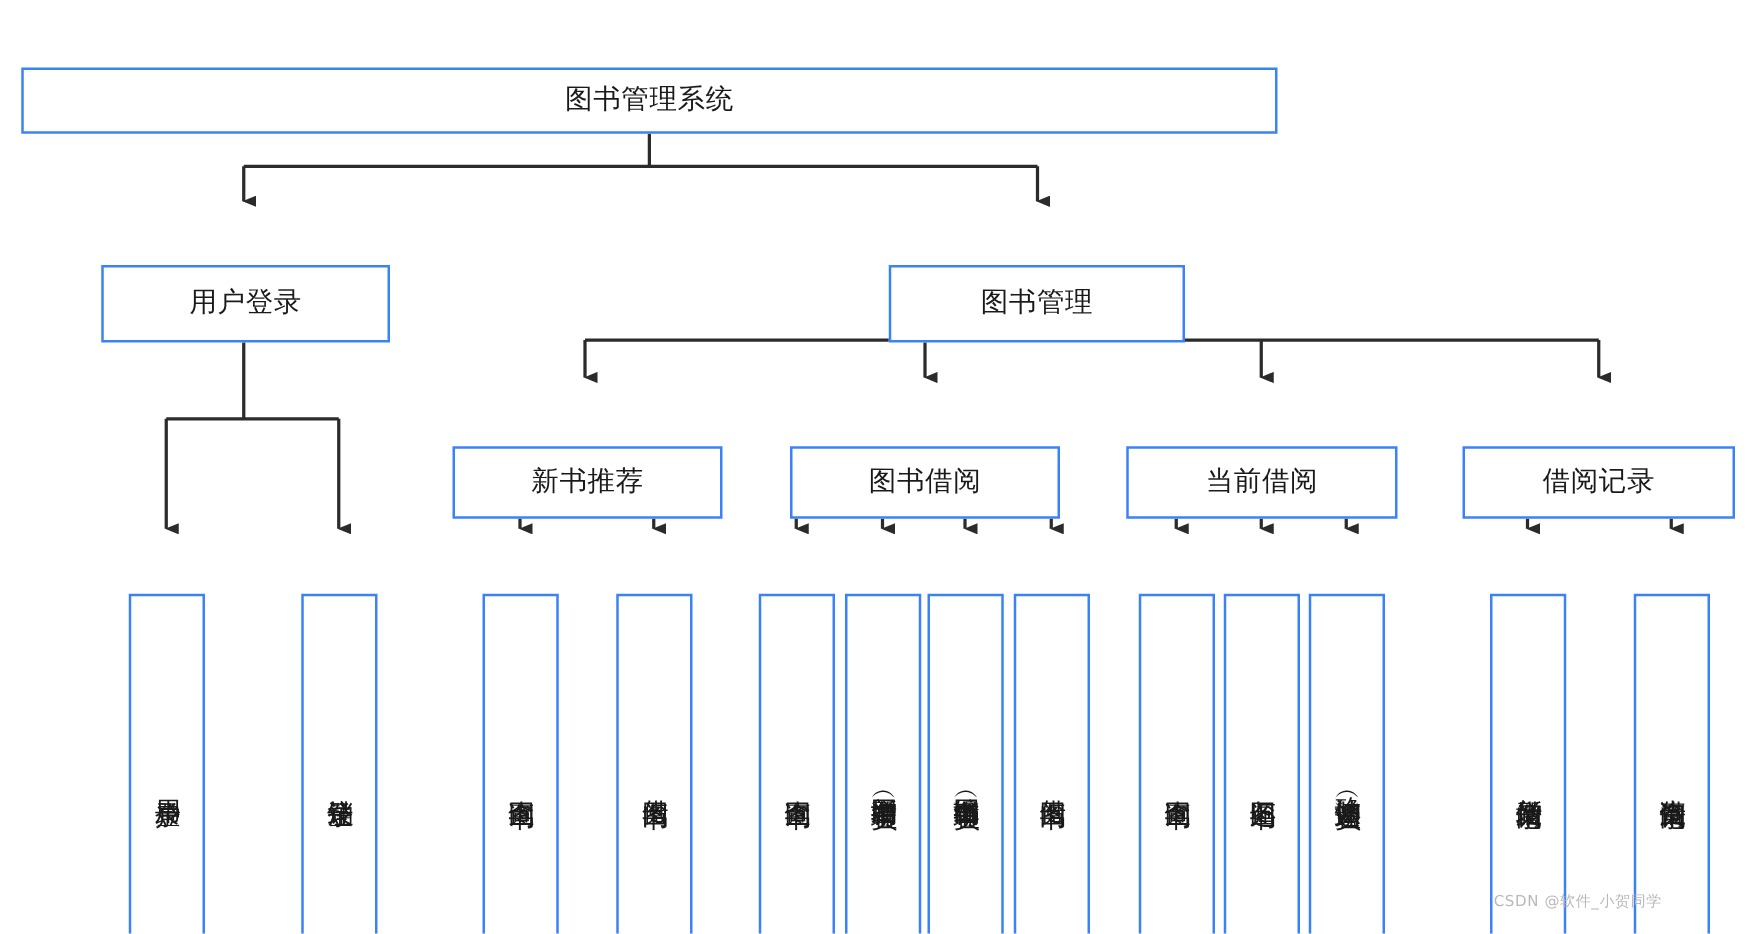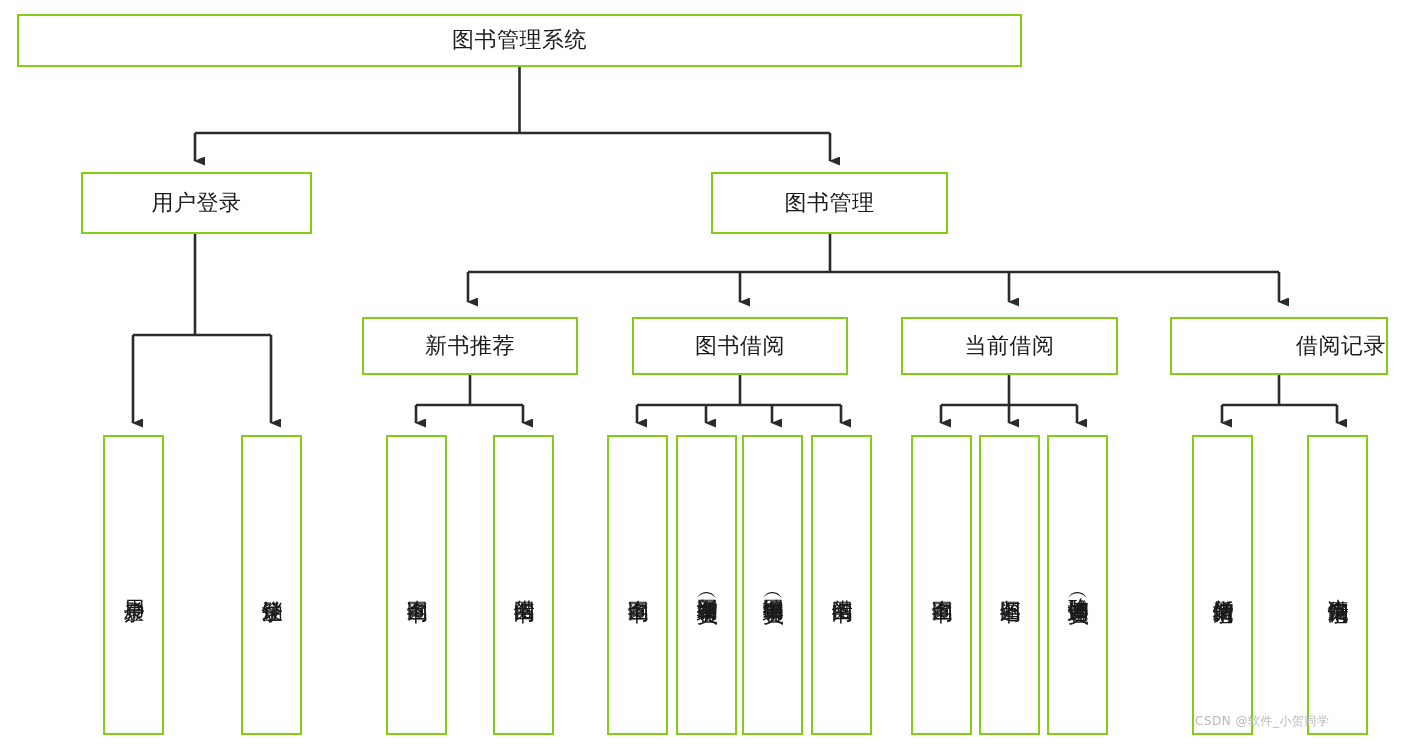--- a/index.html
+++ b/index.html
@@ -22,26 +22,27 @@
     position: absolute;
     left: 0;
     top: 0;
     width: 1405px;
     height: 747px;
     pointer-events: none;
   }
   .node {
     position: absolute;
     box-sizing: border-box;
-    border: 2px solid #84cc16;
+    border: 2px solid #3b82f6;
     background: #ffffff;
     display: flex;
     align-items: center;
     justify-content: center;
     color: #1a1a1a;
+    margin-top: 40px;
   }
   .node-h {
     font-size: 22px;
     line-height: 1.2;
     letter-spacing: 0.5px;
     white-space: nowrap;
   }
   .node-v {
     writing-mode: vertical-rl;
     text-orientation: upright;
@@ -134,21 +135,21 @@
 
   <div class="node node-h" style="left:362px; top:317px; width:216px; height:58px;align-items:center;">
     <span>新书推荐</span>
   </div>
   <div class="node node-h" style="left:632px; top:317px; width:216px; height:58px;">
     <span>图书借阅</span>
   </div>
   <div class="node node-h" style="left:901px; top:317px; width:217px; height:58px;">
     <span>当前借阅</span>
   </div>
-  <div class="node node-h" style="left:1170px; top:317px; width:218px; height:58px;justify-content:flex-end;">
+  <div class="node node-h" style="left:1170px; top:317px; width:218px; height:58px;">
     <span>借阅记录</span>
   </div>
 
   <div class="node node-v" style="left:103px; top:435px; width:61px; height:300px;">
     <span class="vtext">用户登录</span>
   </div>
   <div class="node node-v" style="left:241px; top:435px; width:61px; height:300px;">
     <span class="vtext">注销登录</span>
   </div>
 

